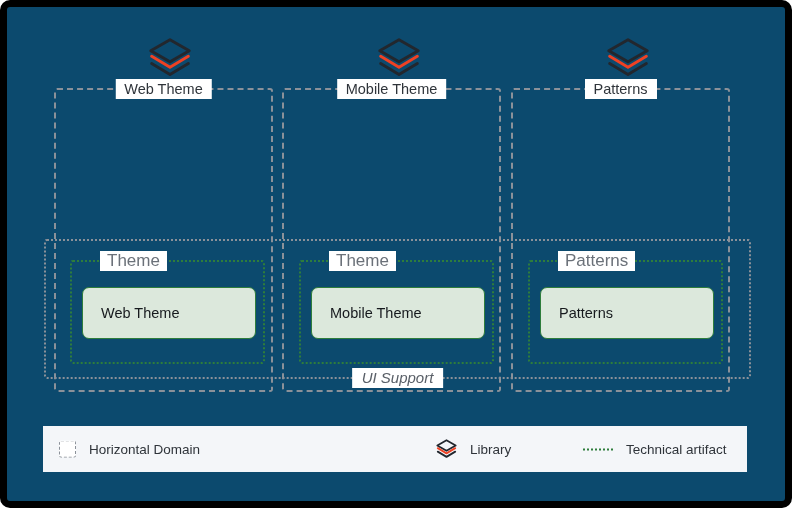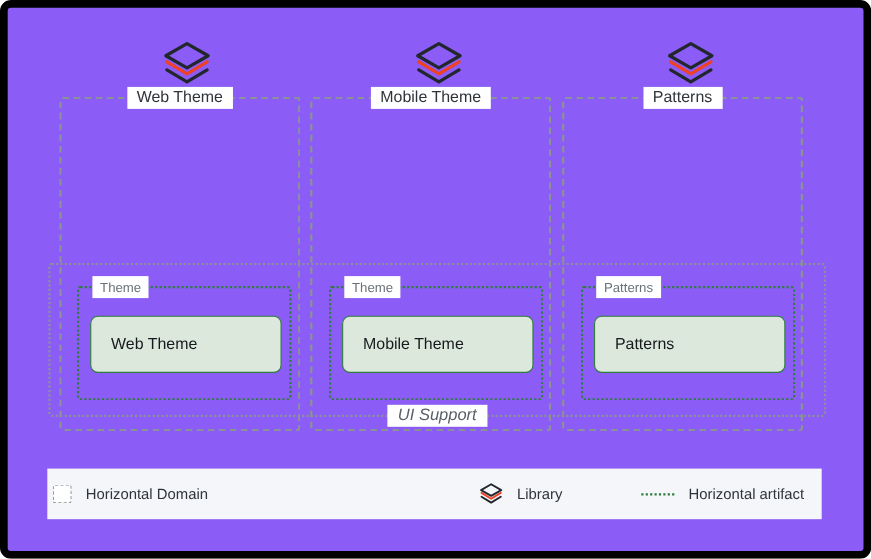--- a/index.html
+++ b/index.html
@@ -8,21 +8,21 @@
     background: #ffffff;
   }
   body {
     font-family: "Liberation Sans", sans-serif;
   }
   #frame {
     position: relative;
     width: 792px;
     height: 508px;
     box-sizing: border-box;
-    background: #8b5cf6;
+    background: #0c4a6e;
     border: 7px solid #000000;
     border-radius: 10px;
     overflow: hidden;
   }
   #canvas {
     position: absolute;
     inset: 0;
   }
 
   
@@ -74,24 +74,24 @@
   
   .artifact-group {
     position: absolute;
     box-sizing: border-box;
     border: 2px dotted #2e7d3c;
     border-radius: 3px;
   }
   .artifact-group > .artifact-title {
     position: absolute;
     top: -11px;
-    left: 12px;
+    left: 28px;
     background: #ffffff;
     padding: 0 7px;
-    font-size: 12px;
+    font-size: 17px;
     color: #6b7179;
     white-space: nowrap;
     line-height: 20px;
   }
 
   
   .app-box {
     position: absolute;
     box-sizing: border-box;
     background: #dce8dc;
@@ -216,38 +216,38 @@
     <div class="app-box" style="left:304px; top:280px; width:174px; height:52px;">
       <span>Mobile Theme</span>
     </div>
 
     <div class="app-box" style="left:533px; top:280px; width:174px; height:52px;">
       <span>Patterns</span>
     </div>
 
     <div id="legend" style="left:36px; top:419px; width:704px; height:46px;">
 
-      <div class="legend-item" style="left:5px;text-align:center;">
+      <div class="legend-item" style="left:16px;text-align:center;">
         <span class="sw-domain"></span>
         <span class="legend-label">Horizontal Domain</span>
       </div>
 
 
       <div class="legend-item" style="left:393px;">
         <span class="sw-lib">
           <svg viewBox="0 0 48 48" xmlns="http://www.w3.org/2000/svg">
             <path d="M24 4 L45 16 L24 28 L3 16 Z" fill="none" stroke="#22272e" stroke-width="4" stroke-linejoin="round"></path>
             <path d="M4 22 L24 34 L44 22" fill="none" stroke="#ef4123" stroke-width="4" stroke-linejoin="round" stroke-linecap="round"></path>
             <path d="M4 30 L24 42 L44 30" fill="none" stroke="#22272e" stroke-width="4" stroke-linejoin="round" stroke-linecap="round"></path>
           </svg>
         </span>
         <span class="legend-label">Library</span>
       </div>
 
       <div class="legend-item" style="left:540px;">
         <span class="sw-artifact"></span>
-        <span class="legend-label">Horizontal artifact</span>
+        <span class="legend-label">Technical artifact</span>
       </div>
 
     </div>
 
   </div>
 </div>
 
 </body></html>

